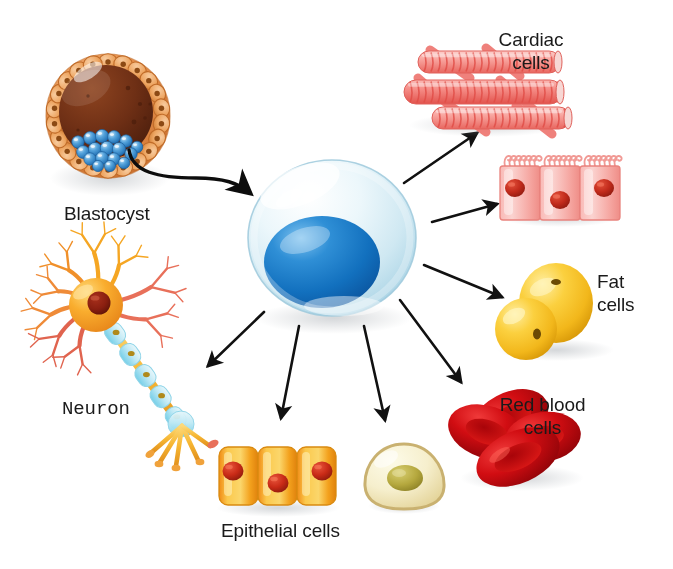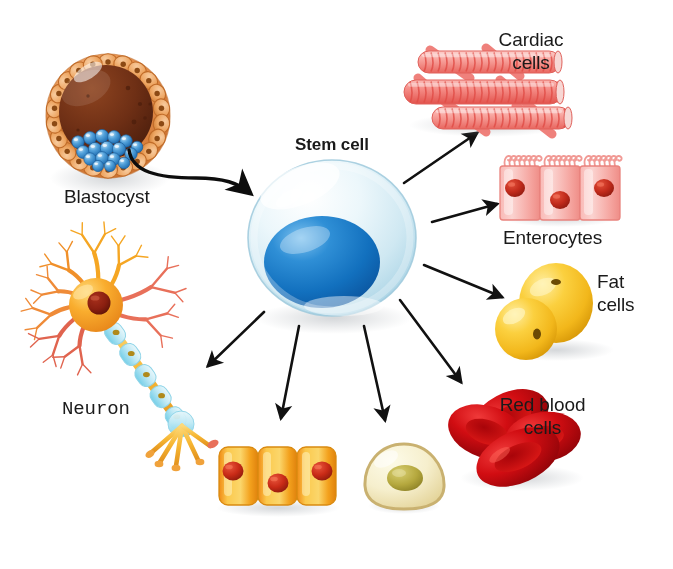--- a/index.html
+++ b/index.html
@@ -613,32 +613,31 @@
         <ellipse cx="213" cy="444" rx="6" ry="3.6" fill="#e8705a" transform="rotate(-28 213 444)"></ellipse>
       </g>
 
       <circle cx="96" cy="305" r="27" fill="url(#gSoma)"></circle>
       <ellipse cx="83" cy="292" rx="11" ry="6" fill="#ffe6a8" opacity="0.6" transform="rotate(-30 83 292)"></ellipse>
       <circle cx="99" cy="303" r="11.5" fill="url(#gSomaNuc)"></circle>
       <ellipse cx="95" cy="298" rx="4.5" ry="2.6" fill="#d9674c" opacity="0.5"></ellipse>
     </g>
   </svg>
 
-  <div class="lbl bold" style="left:295px; top:133px;">Stem cell</div>
-
-  <div class="lbl" style="left:64px; top:185px;">Blastocyst</div>
+
+  <div class="lbl" style="left:64px; top:202px;">Blastocyst</div>
 
   <div class="lbl right" style="left:441px; top:28px; width:180px;">Cardiac
 cells</div>
 
-  <div class="lbl" style="left:503px; top:226px;">Enterocytes</div>
 
   <div class="lbl" style="left:597px; top:270px;">Fat
 cells</div>
 
   <div class="lbl right" style="left:450px; top:393px; width:185px;">Red blood
 cells</div>
 
 
+  <div class="lbl" style="left:221px; top:519px;">Epithelial cells</div>
 
   <div class="lbl" style="left:62px; top:398px;font-family:Liberation Mono, monospace;">Neuron</div>
 
 </div>
 
 </body></html>

